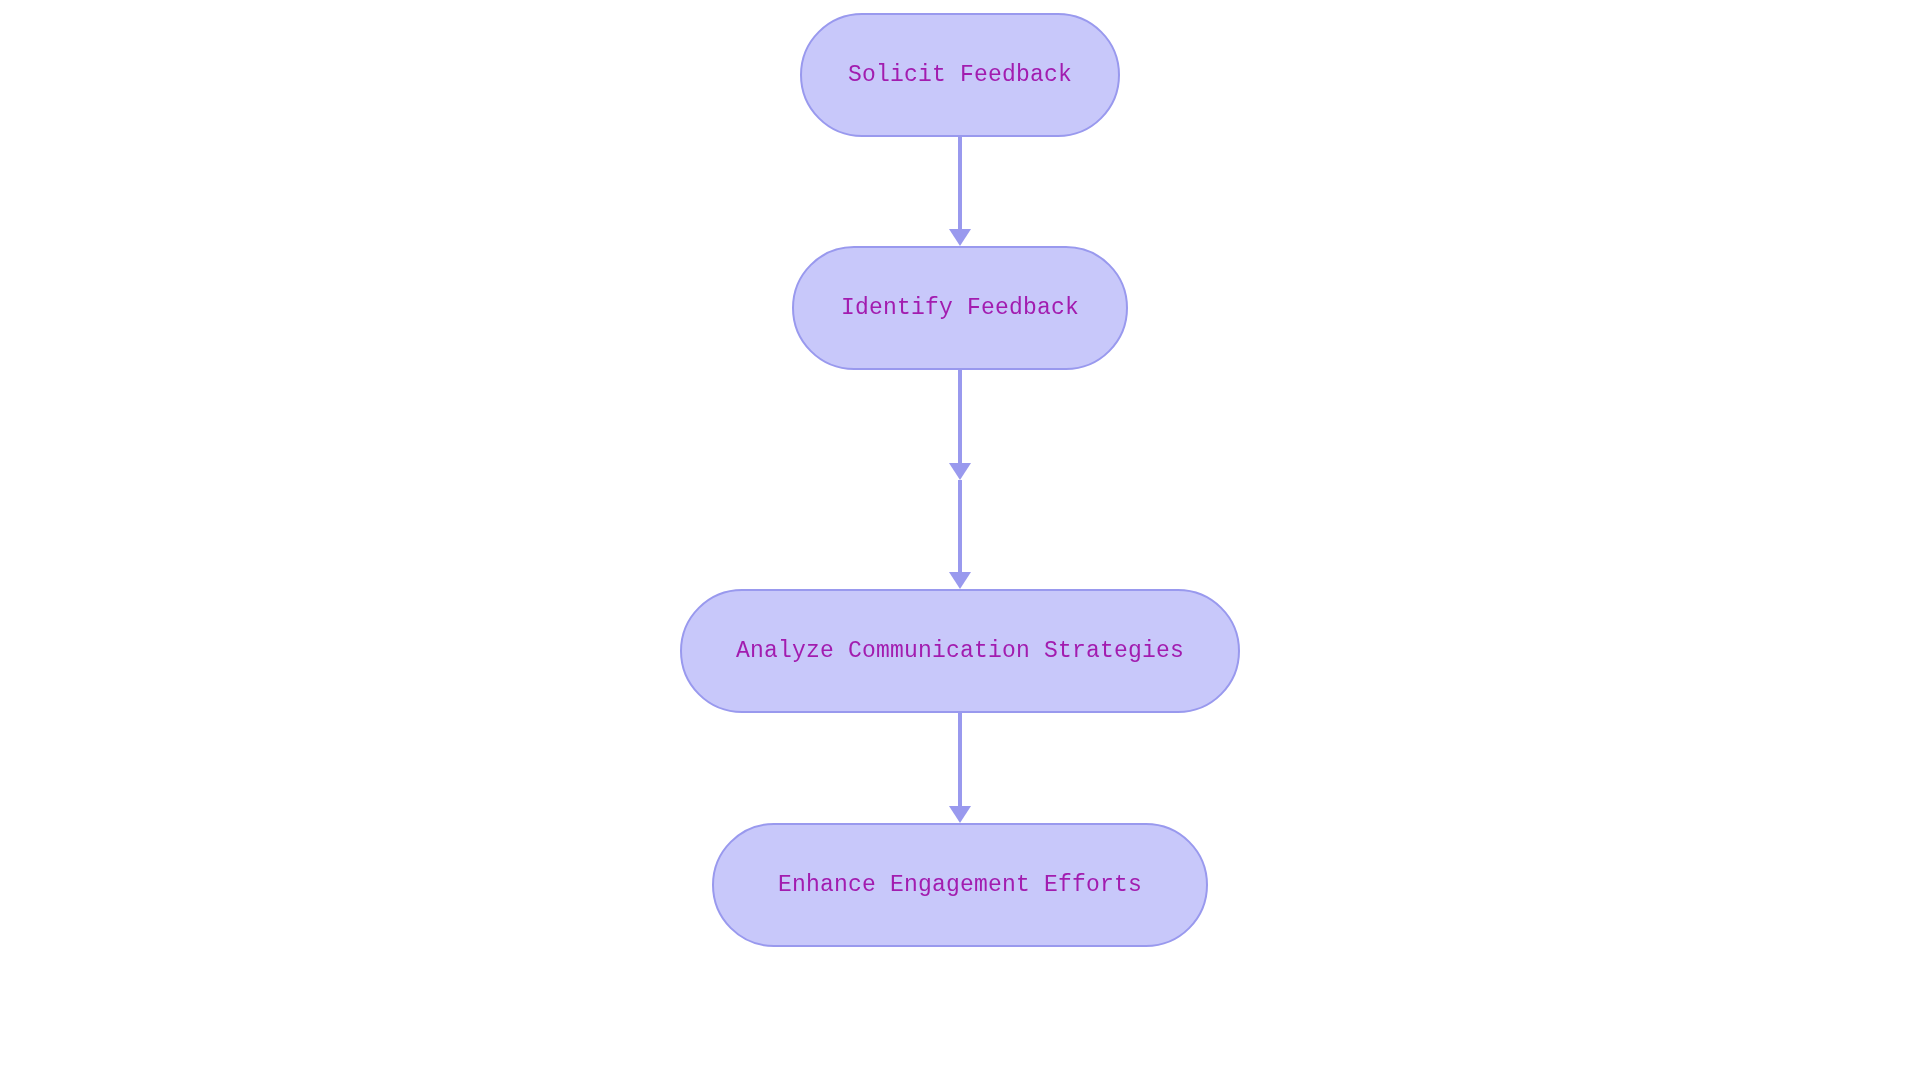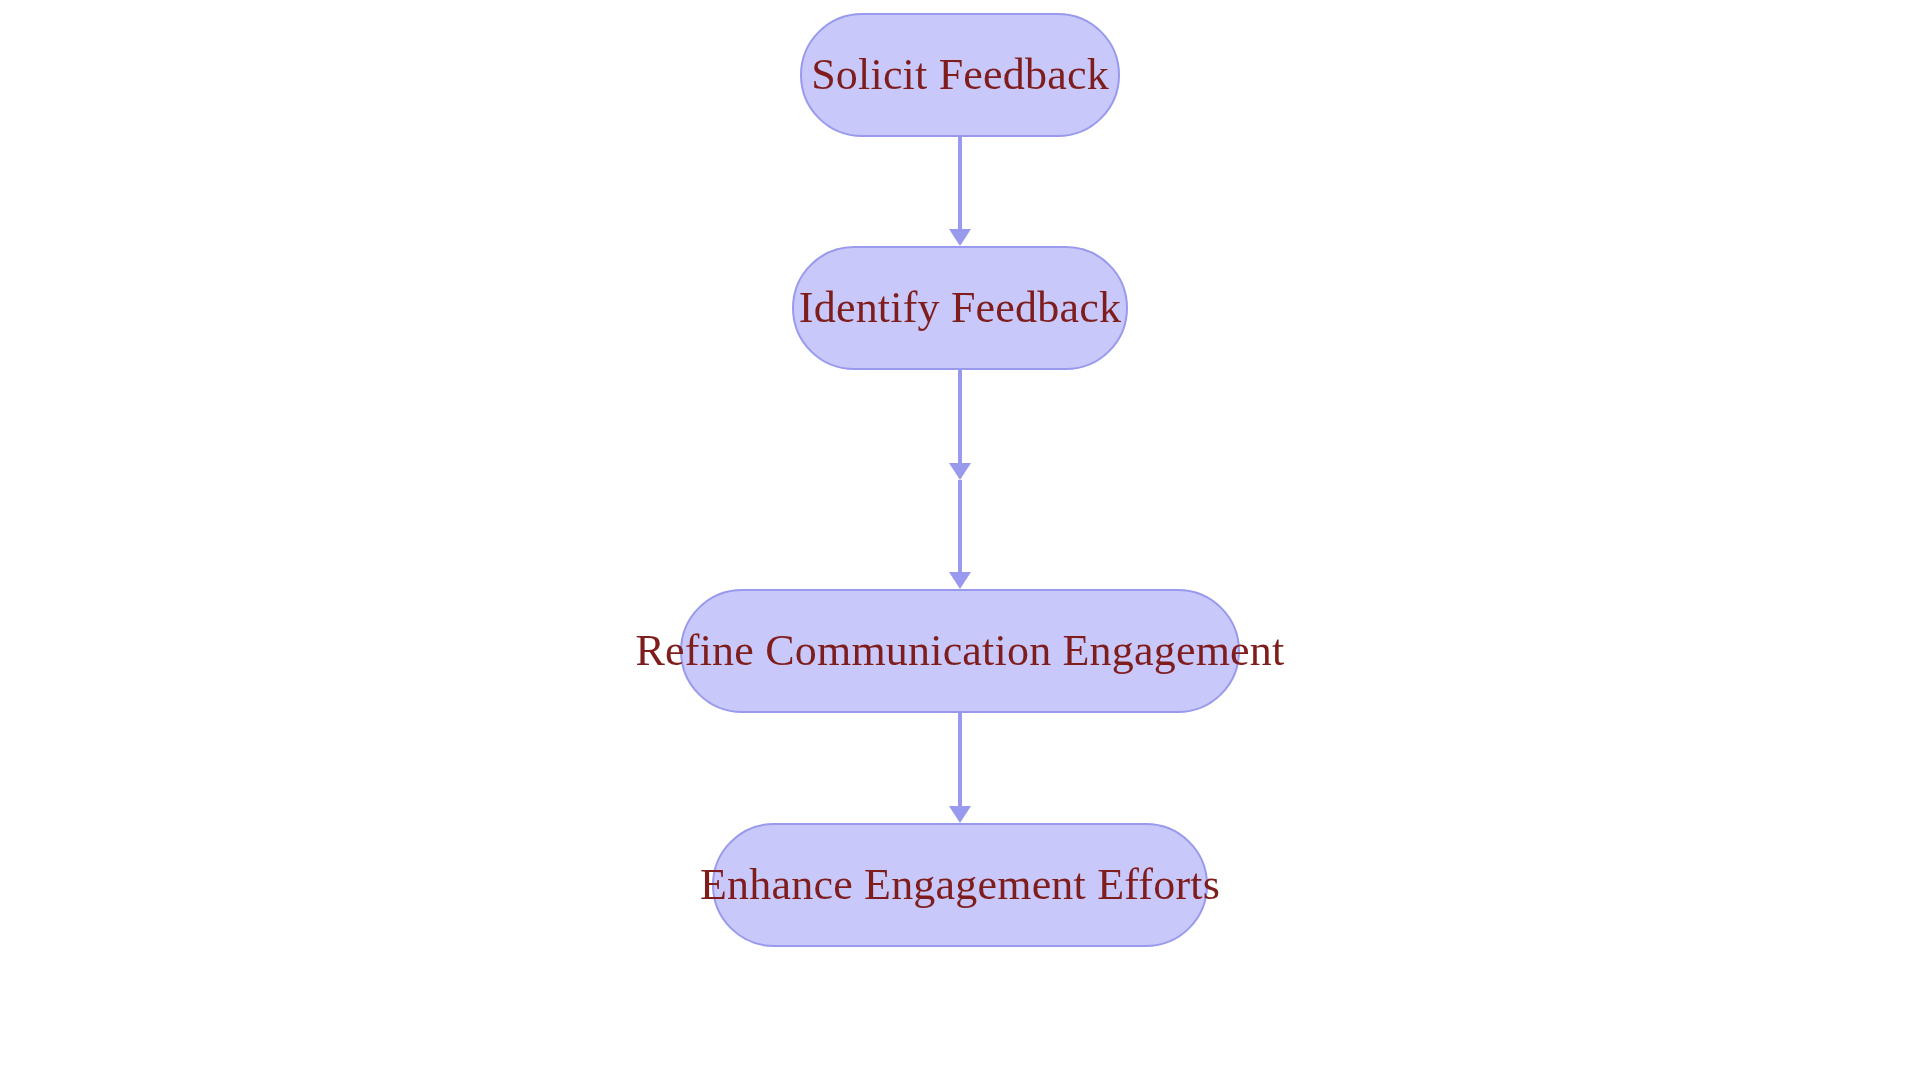--- a/index.html
+++ b/index.html
@@ -39,23 +39,23 @@
     height: 124px;
     display: flex;
     align-items: center;
     justify-content: center;
     background: #c8c8fa;
     border: 2px solid #9999ee;
     border-radius: 62px;
     flex: 0 0 auto;
   }
   .node-label {
-    color: #7f1d1d;
-    font-family: Liberation Serif, serif;
-    font-size: 44px;
+    color: #a21caf;
+    font-family: Liberation Mono, monospace;
+    font-size: 23px;
     font-weight: 400;
     line-height: 1;
     letter-spacing: 0.2px;
     white-space: nowrap;
     padding: 0 38px;
   }
 
   .node-w1 { width: 320px; }
   .node-w2 { width: 336px; }
   .node-w3 { width: 516px; }
@@ -119,21 +119,21 @@
       <div class="connector-arrow"></div>
     </div>
 
 
     <div class="connector gap-3">
       <div class="connector-line"></div>
       <div class="connector-arrow"></div>
     </div>
 
     <div class="node node-w4">
-      <span class="node-label">Refine Communication Engagement</span>
+      <span class="node-label">Analyze Communication Strategies</span>
     </div>
 
     <div class="connector gap-4">
       <div class="connector-line"></div>
       <div class="connector-arrow"></div>
     </div>
 
     <div class="node node-w5">
       <span class="node-label">Enhance Engagement Efforts</span>
     </div>

